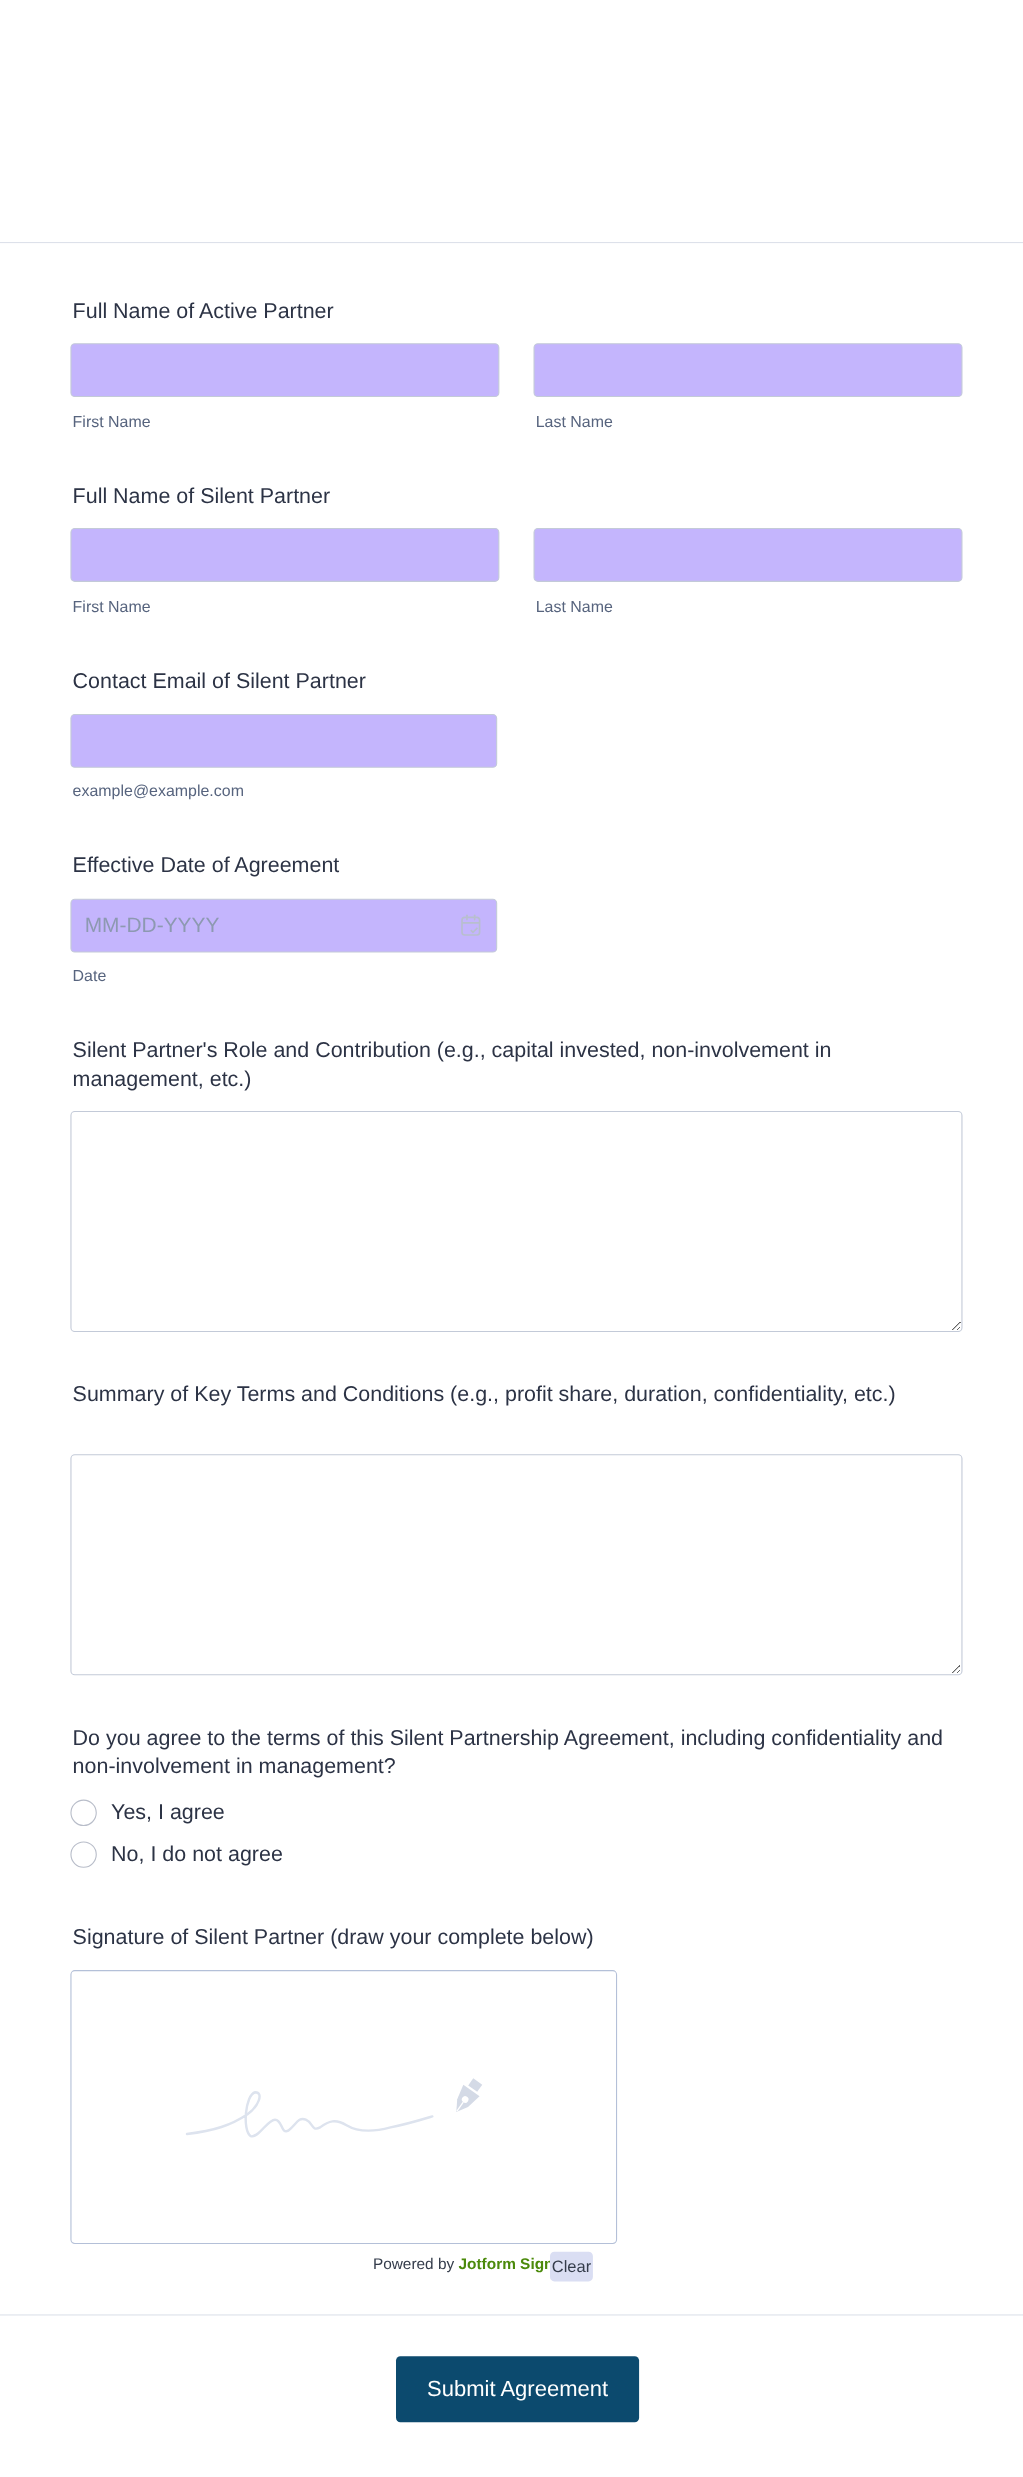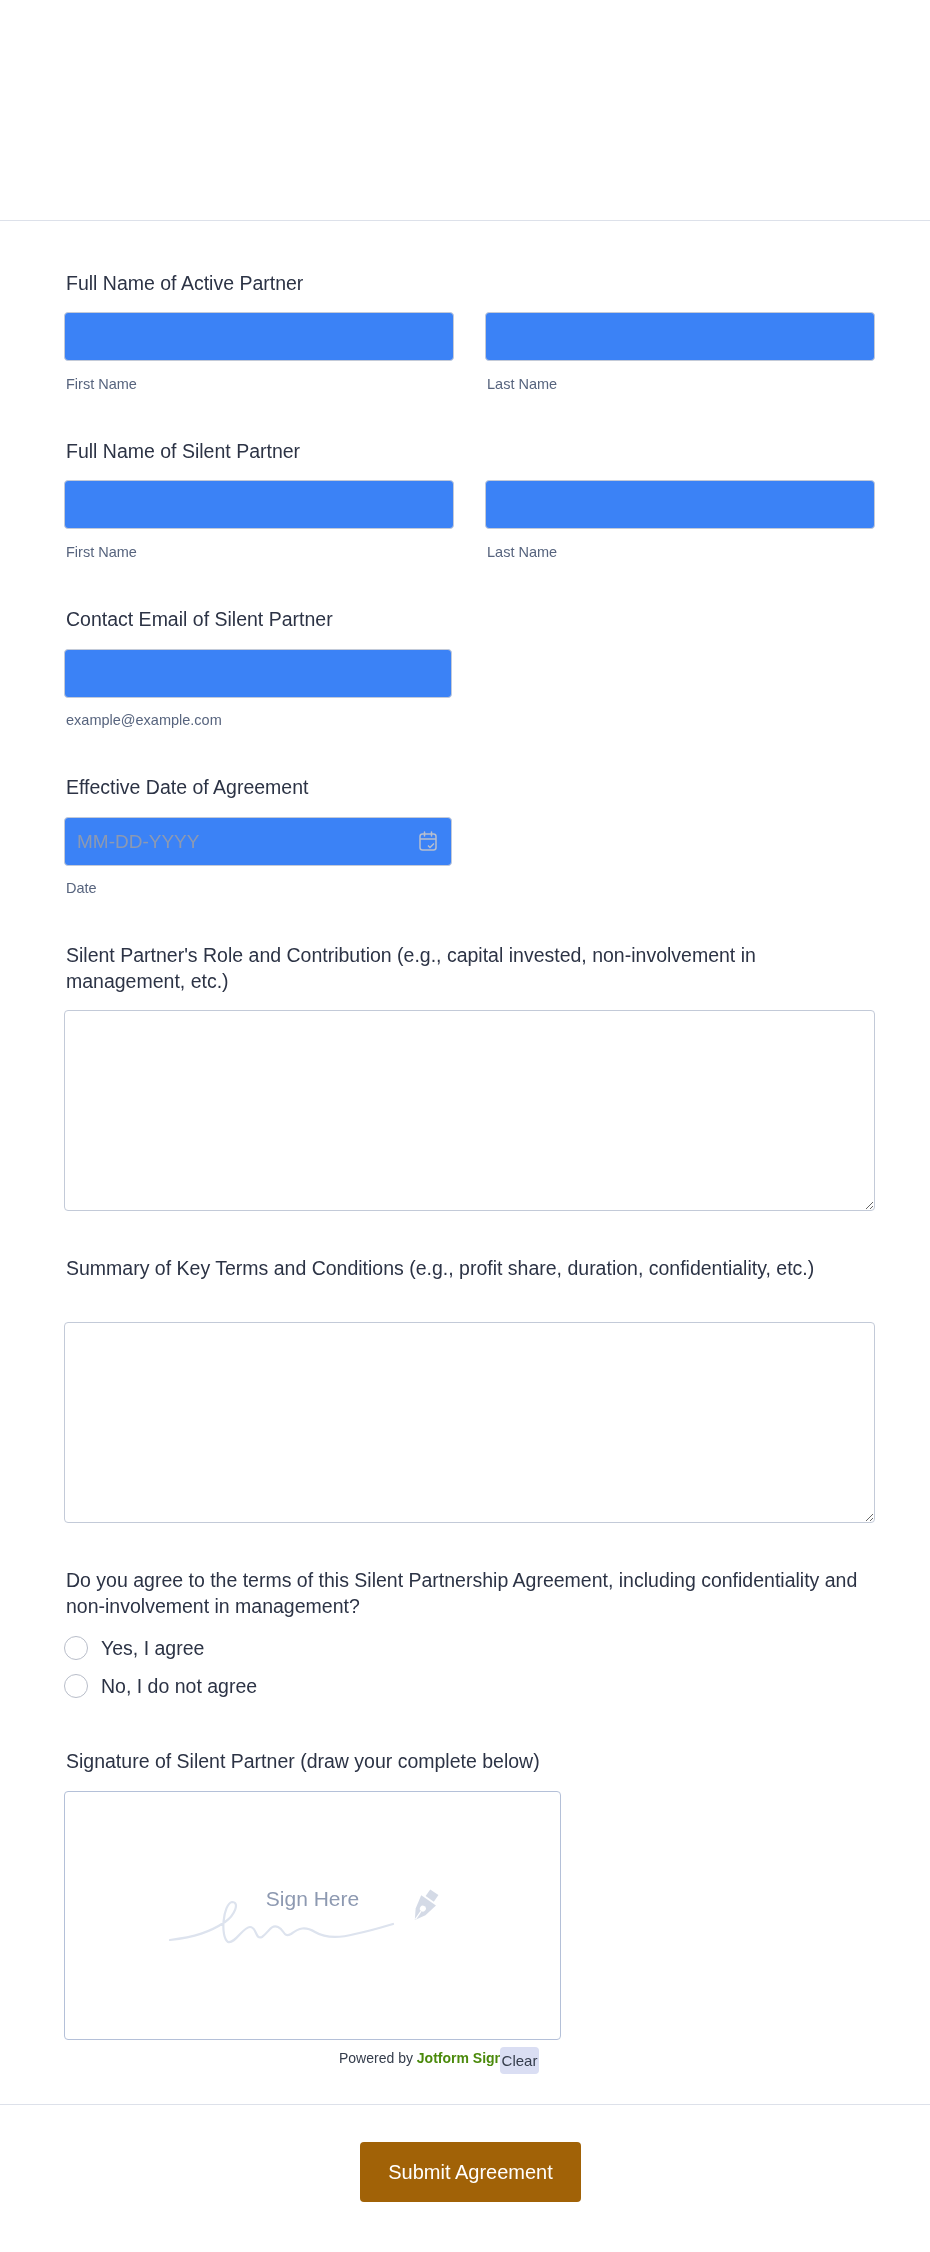--- a/index.html
+++ b/index.html
@@ -11,21 +11,21 @@
     height: 2252px;
     overflow: hidden;
   }
   .header { position: absolute; left: 0; top: 0; width: 930px; height: 221px; border-bottom: 1px solid #dde1ea; }
   .title { position: absolute; left: 64px; top: 52px; font-size: 40px; font-weight: bold; color: #2c3345; letter-spacing: -0.3px; white-space: nowrap; }
   .subtitle { position: absolute; left: 64px; top: 106px; width: 800px; font-size: 19.5px; line-height: 32px; color: #57647e; }
 
   .label { position: absolute; left: 66px; font-size: 19.5px; line-height: 26px; color: #2c3345; }
   .sublabel { position: absolute; font-size: 14.5px; color: #57647e; }
   .input {
-    position: absolute; height: 49px; border: 1.5px solid #c3cad8; border-radius: 4px; background: #3b82f6;
+    position: absolute; height: 49px; border: 1.5px solid #c3cad8; border-radius: 4px; background: #c4b5fd;
     font-family: "Liberation Sans", sans-serif; font-size: 19px; padding: 0 12px; color: #2c3345; outline: none;
   }
   .input::placeholder { color: #8d99b1; }
   .textarea {
     position: absolute; left: 64px; width: 811px; height: 201px; border: 1.5px solid #c3cad8; border-radius: 4px;
     background: #fff; resize: vertical; font-family: "Liberation Sans", sans-serif; font-size: 18px; padding: 10px 12px; outline: none;
   }
   .cal-icon { position: absolute; left: 418px; top: 830px; width: 20px; height: 22px; }
 
   .radio-row { position: absolute; left: 64px; display: flex; align-items: center; cursor: pointer; }
@@ -33,21 +33,21 @@
   .radio-text { margin-left: 13px; font-size: 19.5px; color: #2c3345; }
 
   .sig-box { position: absolute; left: 64px; top: 1791px; width: 497px; height: 249px; border: 1.5px solid #b4c0d8; border-radius: 4px; background: #fff; cursor: crosshair; }
   .sig-text { position: absolute; left: 0; width: 100%; top: 95px; text-align: center; font-size: 21px; color: #8d99b1; }
   .sig-art { position: absolute; left: 100px; top: 90px; width: 300px; height: 70px; }
   .powered { position: absolute; left: 339px; top: 2050px; font-size: 14px; color: #343c4b; white-space: nowrap; text-align: center; }
   .powered .brand { color: #4b8a0b; font-weight: bold; }
   .clear-btn { position: absolute; left: 500px; top: 2047px; width: 39px; height: 27px; background: #dadef3; border: none; border-radius: 4px; font-size: 15px; color: #343c4b; font-family: "Liberation Sans", sans-serif; cursor: pointer; }
 
   .footer-divider { position: absolute; left: 0; top: 2104px; width: 930px; height: 1px; background: #dde1ea; }
-  .submit-btn { position: absolute; left: 360px; top: 2142px; width: 221px; height: 60px; background: #a16207; color: #fff; border: none; border-radius: 4px; font-size: 20px; font-family: "Liberation Sans", sans-serif; cursor: pointer; }
+  .submit-btn { position: absolute; left: 360px; top: 2142px; width: 221px; height: 60px; background: #0c4a6e; color: #fff; border: none; border-radius: 4px; font-size: 20px; font-family: "Liberation Sans", sans-serif; cursor: pointer; }
 </style>
 </head>
 <body>
 
 <div class="header">
 </div>
 
 <label class="label" style="top:270px;">Full Name of Active Partner</label>
 <input class="input" style="left: 64px; top: 312px; width: 390px;" type="text" value="">
 <input class="input" style="left: 485px; top: 312px; width: 390px;" type="text" value="">
@@ -97,21 +97,20 @@
     <path d="M 5 58 C 30 55, 45 50, 60 40 C 70 33, 75 20, 67 20 C 58 22, 55 55, 63 60 C 70 62, 78 45, 85 45 C 92 45, 90 58, 97 55 C 104 50, 106 42, 113 45 C 120 48, 118 56, 126 52 C 134 46, 140 44, 150 50 C 160 56, 175 56, 190 52 C 205 49, 218 45, 228 42" fill="none" stroke="#dde3ee" stroke-width="2.2" stroke-linecap="round"></path>
   </svg>
   <svg style="position:absolute; left:339px; top:95px; width:40px; height:40px;" viewBox="0 0 40 40">
     <g transform="rotate(35 20 20)">
       <rect x="15" y="2" width="10" height="8" fill="#d4dae6"></rect>
       <path d="M 11 12 L 29 12 L 26 26 L 20 36 L 14 26 Z" fill="#d4dae6"></path>
       <circle cx="20" cy="22" r="3" fill="#ffffff"></circle>
       <line x1="20" y1="25" x2="20" y2="35" stroke="#ffffff" stroke-width="1.2"></line>
     </g>
   </svg>
-  <span class="sig-text">Sign Here</span>
 </div>
 <span class="powered">
   <span>Powered by</span>
   <span class="brand">Jotform Sign</span>
 </span>
 <button class="clear-btn">Clear</button>
 
 <div class="footer-divider"></div>
 <button class="submit-btn">Submit Agreement</button>
 

